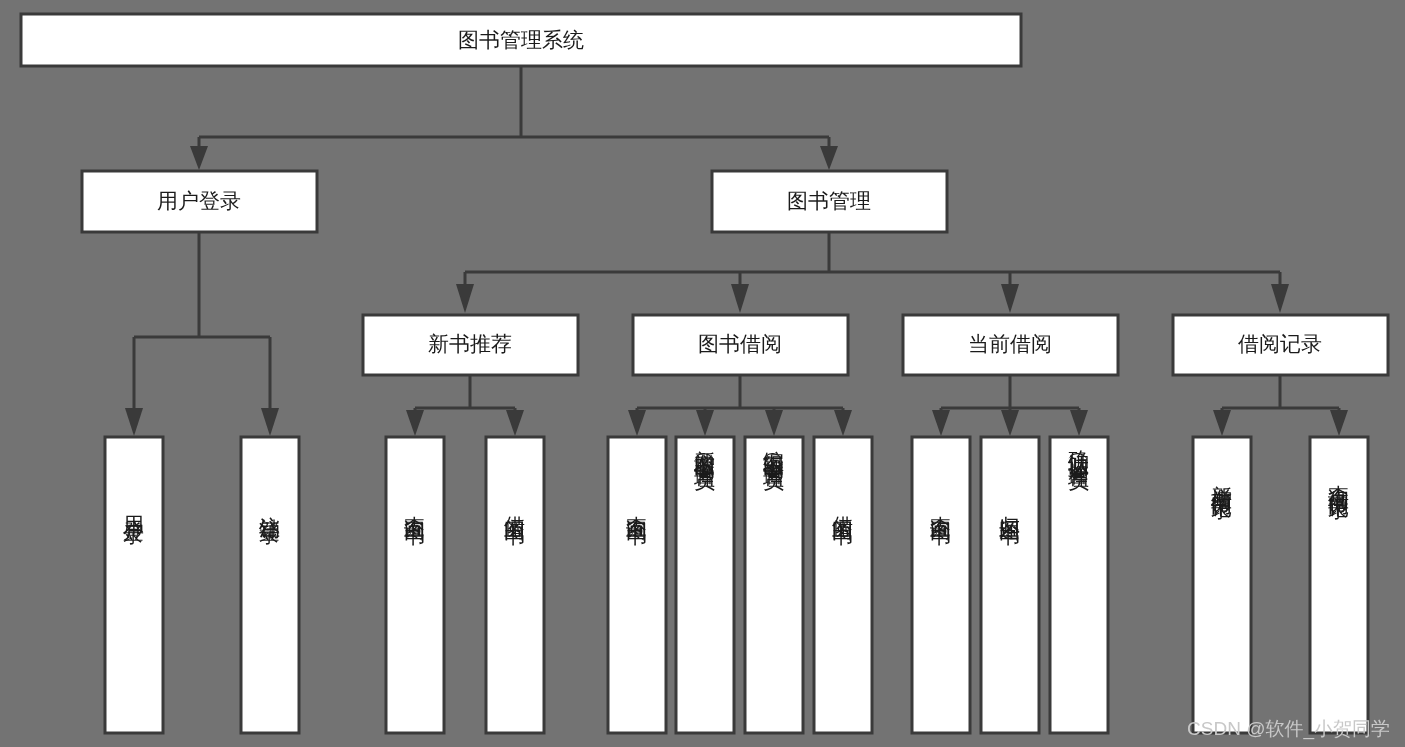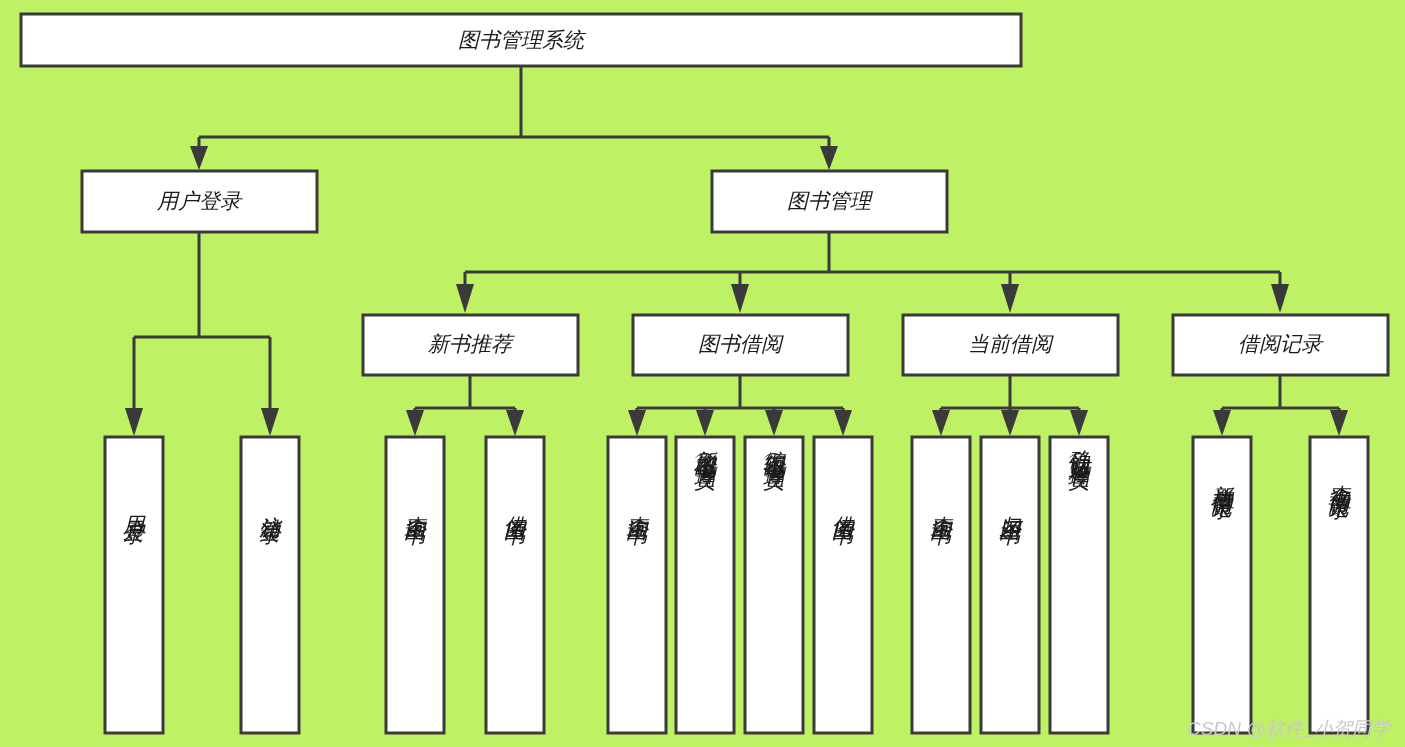--- a/index.html
+++ b/index.html
@@ -8,23 +8,22 @@
     padding: 0;
     background: #ffffff;
   }
   body {
     font-family: "Liberation Sans", "DejaVu Sans", sans-serif;
   }
   #diagram-root {
     position: relative;
     width: 1405px;
     height: 747px;
-    background: #bef264;
+    background: #737373;
     overflow: hidden;
-    font-style: italic;
   }
   svg.diagram-svg {
     position: absolute;
     left: 0;
     top: 0;
     width: 1405px;
     height: 747px;
     display: block;
   }
   .node-rect {

